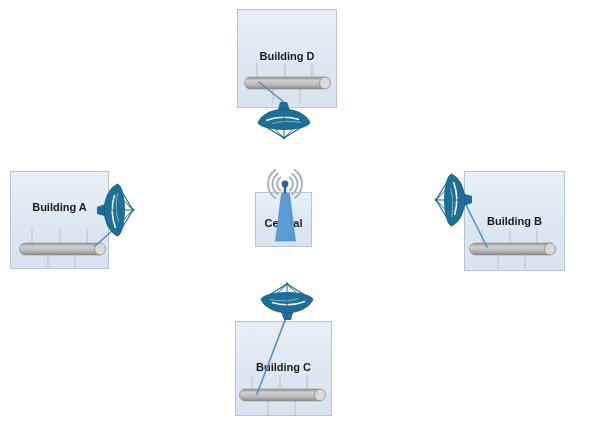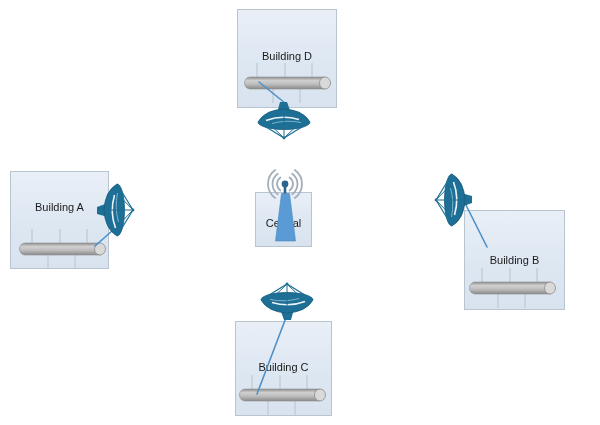--- a/index.html
+++ b/index.html
@@ -6,21 +6,21 @@
   body{width:600px;height:425px;font-family:"Liberation Sans",sans-serif;}
   .canvas{position:relative;width:600px;height:425px;background:#ffffff;overflow:hidden;}
   .node-box{
     position:absolute;
     background:linear-gradient(180deg,#e9eff7 0%,#dde7f2 55%,#d8e3ef 100%);
     border:1px solid #b9c4d1;
     box-sizing:border-box;
   }
   .node-label{
     position:absolute;left:0;width:100%;text-align:center;
-    font-size:11px;font-weight:normal;color:#1a1a1a;line-height:12px;
+    font-size:11px;font-weight:bold;color:#1a1a1a;line-height:12px;
     white-space:nowrap;
   }
   .eth{position:absolute;}
   .overlay{position:absolute;left:0;top:0;width:600px;height:425px;pointer-events:none;}
   .defs-holder{position:absolute;width:0;height:0;overflow:hidden;}
 </style>
 </head>
 <body>
 
 <div class="canvas">
@@ -61,21 +61,21 @@
     </svg>
   </div>
 
   <div class="node-box" style="left:10px;top:171px;width:99px;height:98px;">
     <span class="node-label" style="top:29px;">Building A</span>
     <svg class="eth" style="left:5px;top:57px;" width="94" height="40" viewBox="0 0 94 40">
       <use href="#eth-shape"></use>
     </svg>
   </div>
 
-  <div class="node-box" style="left:464px;top:171px;width:101px;height:100px;margin-top:39px;">
+  <div class="node-box" style="left:464px;top:171px;width:101px;height:100px;">
     <span class="node-label" style="top:43px;">Building B</span>
     <svg class="eth" style="left:1px;top:57px;" width="94" height="40" viewBox="0 0 94 40">
       <use href="#eth-shape"></use>
     </svg>
   </div>
 
   <div class="node-box" style="left:235px;top:321px;width:97px;height:95px;">
     <span class="node-label" style="top:39px;">Building C</span>
     <svg class="eth" style="left:0px;top:53px;" width="94" height="40" viewBox="0 0 94 40">
       <use href="#eth-shape"></use>

